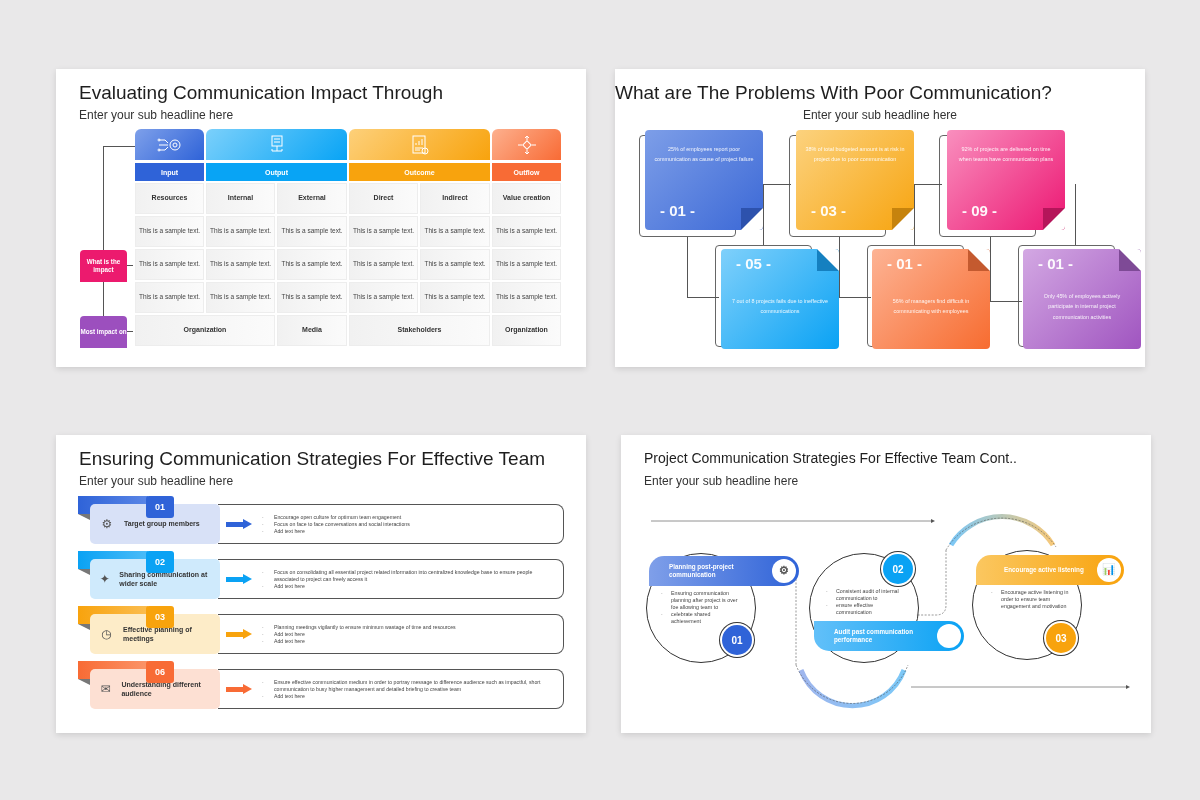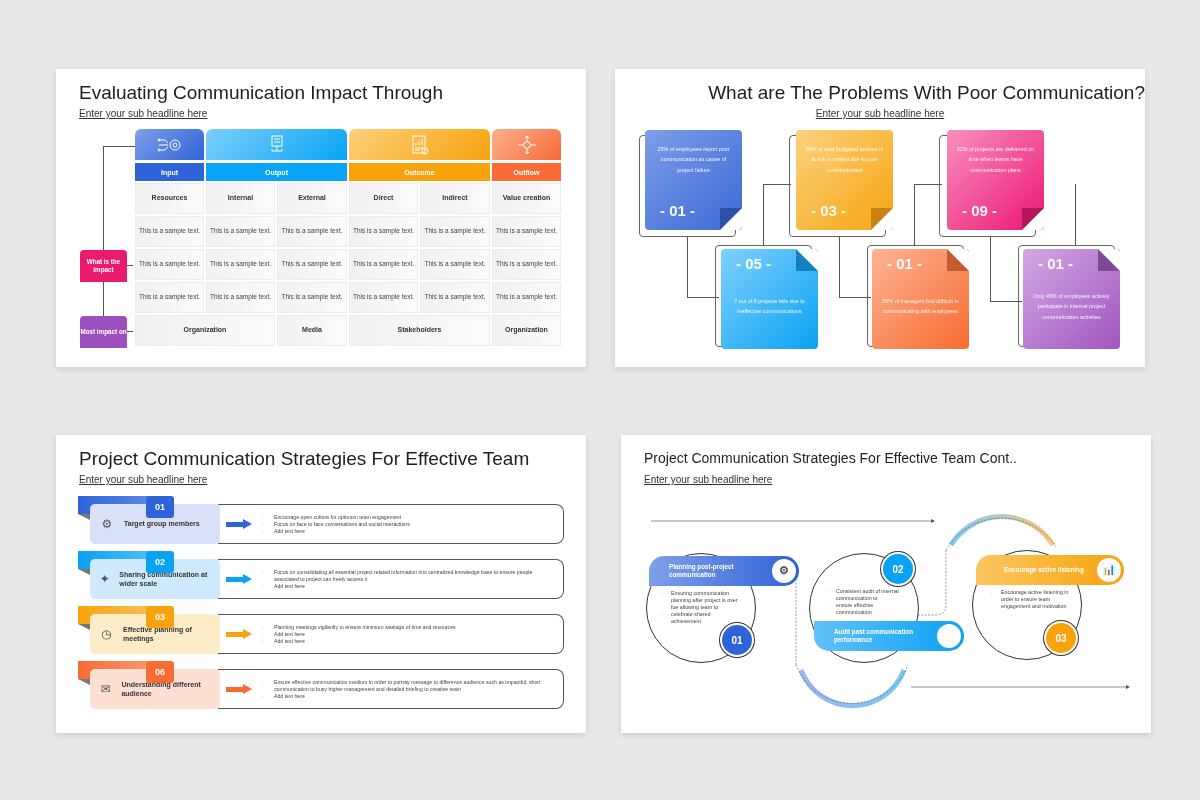--- a/index.html
+++ b/index.html
@@ -4,32 +4,32 @@
 <style>
   * { box-sizing: border-box; margin: 0; padding: 0; }
   html, body { width: 1200px; height: 800px; overflow: hidden; }
   body { background: #e9e8e9; font-family: "Liberation Sans", sans-serif; color: #222; position: relative; }
   .slide { position: absolute; width: 530px; height: 298px; background: #fff; box-shadow: 0 2px 6px rgba(0,0,0,0.12); overflow: hidden; }
   #s1 { left: 56px; top: 69px; }
   #s2 { left: 615px; top: 69px; }
   #s3 { left: 56px; top: 435px; }
   #s4 { left: 621px; top: 435px; }
   .title { position: absolute; font-size: 19px; color: #1e1e1e; white-space: nowrap; }
-  .sub { position: absolute; font-size: 10px; color: #333; white-space: nowrap; text-decoration: underline; }
+  .sub { position: absolute; font-size: 12px; color: #333; white-space: nowrap; }
 
   
   .s1-grid { position: absolute; left: 79px; top: 60px; width: 426px; }
   .hdr-icon { position: absolute; top: 0; height: 31px; border-radius: 6px 6px 0 0; display: flex; align-items: center; justify-content: center; color: #fff; }
   .hdr-label { position: absolute; top: 34px; height: 18px; display: flex; align-items: center; justify-content: center; color: #fff; font-size: 7px; font-weight: bold; }
   .cell { position: absolute; display: flex; align-items: center; justify-content: center; text-align: center; font-size: 6.5px; color: #444; background: linear-gradient(90deg, #f1f1f1, #fbfbfb); border: 1px solid #ededed; line-height: 1.25; }
   .cell.b { font-weight: bold; color: #333; font-size: 7px; }
   .side-box { position: absolute; left: 24px; width: 47px; height: 32px; color: #fff; font-size: 6.3px; font-weight: bold; display: flex; align-items: center; justify-content: center; text-align: center; line-height: 1.2; border-radius: 4px 4px 0 0; }
 
   
-  .note { position: absolute; width: 97px; height: 100px; border-radius: 4px; color: #fff; overflow: hidden; }
+  .note { position: absolute; width: 118px; height: 100px; border-radius: 4px; color: #fff; overflow: hidden; }
   .note .txt { position: absolute; left: 8px; right: 8px; font-size: 5.4px; text-align: center; line-height: 1.9; opacity: .9; }
   .note .num { position: absolute; font-size: 15px; font-weight: bold; opacity: .95; }
   .note .fold { position: absolute; width: 0; height: 0; }
   .frame { position: absolute; border: 1px solid #666; border-radius: 4px; }
   .line { position: absolute; background: #555; }
 
   
   .row3 { position: absolute; left: 22px; width: 486px; height: 46px; }
   .row3 .tab { position: absolute; left: 0; top: 0; width: 70px; height: 18px; }
   .row3 .tab::after { content: ""; position: absolute; left: 0; bottom: -6px; border-top: 6px solid #777; border-left: 12px solid transparent; }
@@ -142,21 +142,21 @@
     <div class="cell" style="left:357px;top:153px;width:69px;height:31px;">This is a sample text.</div>
 
     <div class="cell b" style="left:0;top:186px;width:140px;height:31px;">Organization</div>
     <div class="cell b" style="left:142px;top:186px;width:70px;height:31px;">Media</div>
     <div class="cell b" style="left:214px;top:186px;width:141px;height:31px;">Stakeholders</div>
     <div class="cell b" style="left:357px;top:186px;width:69px;height:31px;">Organization</div>
   </div>
 </div>
 
 <div class="slide" id="s2">
-  <div class="title" style="left:0;right:0;top:13px;text-align:right;">What are The Problems With Poor Communication?</div>
+  <div class="title" style="left:0;right:0;top:13px;text-align:left;">What are The Problems With Poor Communication?</div>
   <div class="sub" style="left:0;right:0;top:39px;text-align:center;">Enter your sub headline here</div>
 
   <div class="frame" style="left:24px;top:66px;width:97px;height:102px;"></div>
   <div class="frame" style="left:100px;top:176px;width:97px;height:102px;"></div>
   <div class="frame" style="left:174px;top:66px;width:97px;height:102px;"></div>
   <div class="frame" style="left:252px;top:176px;width:97px;height:102px;"></div>
   <div class="frame" style="left:324px;top:66px;width:97px;height:102px;"></div>
   <div class="frame" style="left:403px;top:176px;width:97px;height:102px;"></div>
 
   <div class="line" style="left:72px;top:168px;width:1px;height:60px;"></div>
@@ -197,21 +197,21 @@
     <div class="fold" style="right:0;bottom:0;border-right:22px solid #fff;border-top:22px solid #b5155a;"></div>
   </div>
   <div class="note" style="left:408px;top:180px;background:linear-gradient(135deg,#d3a8e3,#a055c0);">
     <div class="num" style="left:15px;top:6px;">- 01 -</div>
     <div class="txt" style="top:42px;">Only 45% of employees actively participate in internal project communication activities</div>
     <div class="fold" style="right:0;top:0;border-right:22px solid #fff;border-bottom:22px solid #7e4a96;"></div>
   </div>
 </div>
 
 <div class="slide" id="s3">
-  <div class="title" style="left:23px;top:13px;">Project Communication Strategies For Effective Team</div>
+  <div class="title" style="left:23px;top:13px;">Ensuring Communication Strategies For Effective Team</div>
   <div class="sub" style="left:23px;top:39px;">Enter your sub headline here</div>
 
   <div class="row3" style="top:61px;">
     <div class="tab" style="background:linear-gradient(90deg,#2f63d8,#5a86e6);"></div>
     <div class="card" style="background:#d8e1f7;">
       <div class="ic">⚙</div>
       <div class="lbl">Target group members</div>
     </div>
     <div class="badge" style="background:#2f63d8;">01</div>
     <div class="box">

